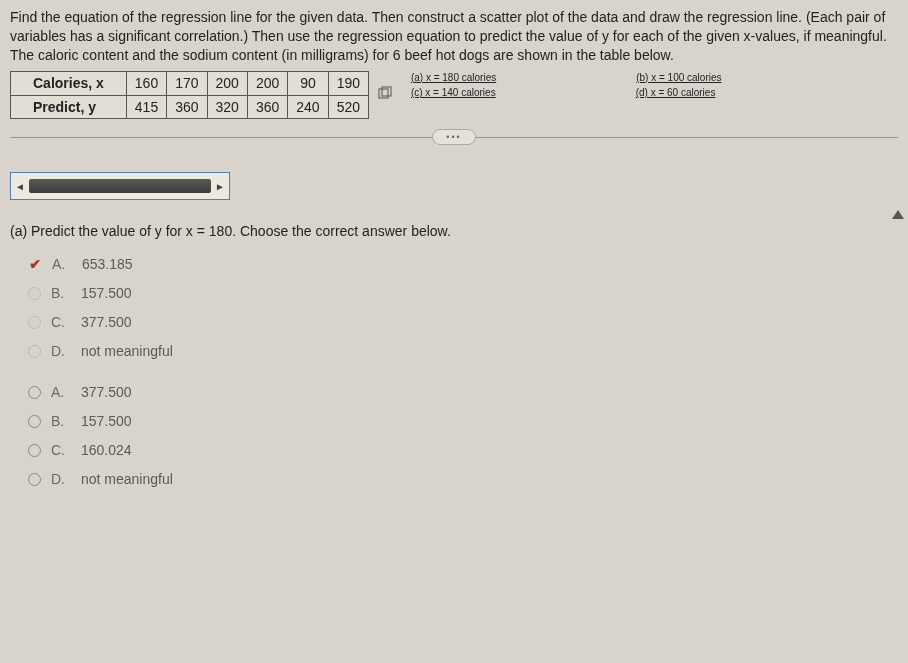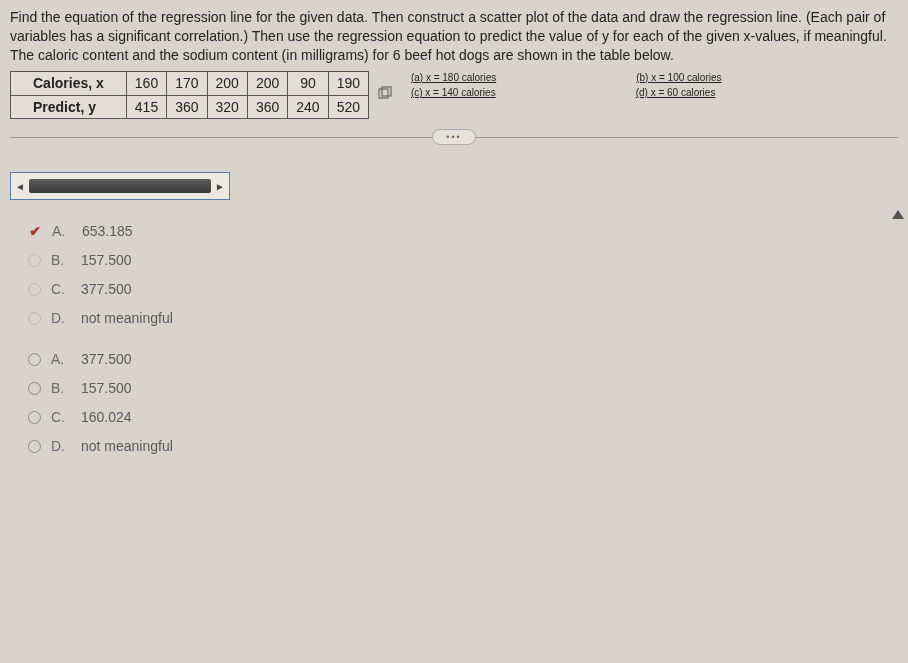--- a/index.html
+++ b/index.html
@@ -168,20 +168,21 @@
 
 <div class="slider-box">
   <span class="slider-arrow">◄</span>
   <div class="slider-bar"></div>
   <span class="slider-arrow">►</span>
 </div>
 
 <div class="scroll-tri"></div>
 
 <div class="question-block">
+  <div class="question-text">(a) Predict the value of y for x = 180. Choose the correct answer below.</div>
   <ul class="choices">
     <li>
       <span class="check">✔</span>
       <span class="opt-letter">A.</span>
       <span>653.185</span>
     </li>
     <li>
       <span class="radio faded"></span>
       <span class="opt-letter">B.</span>
       <span>157.500</span>

